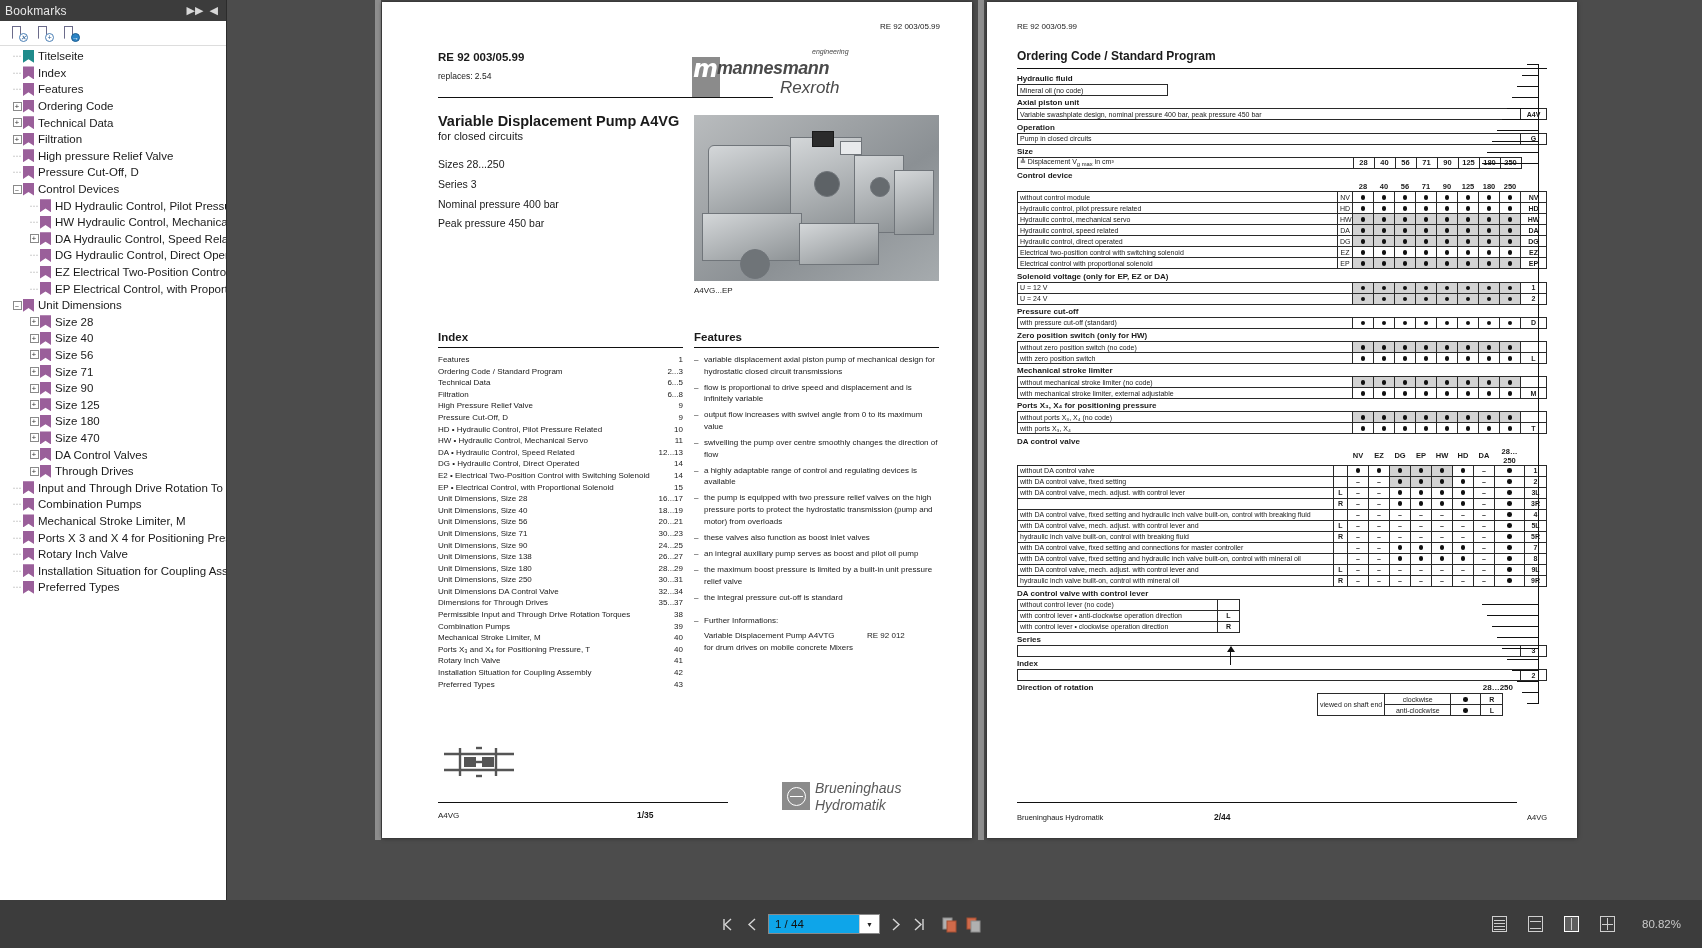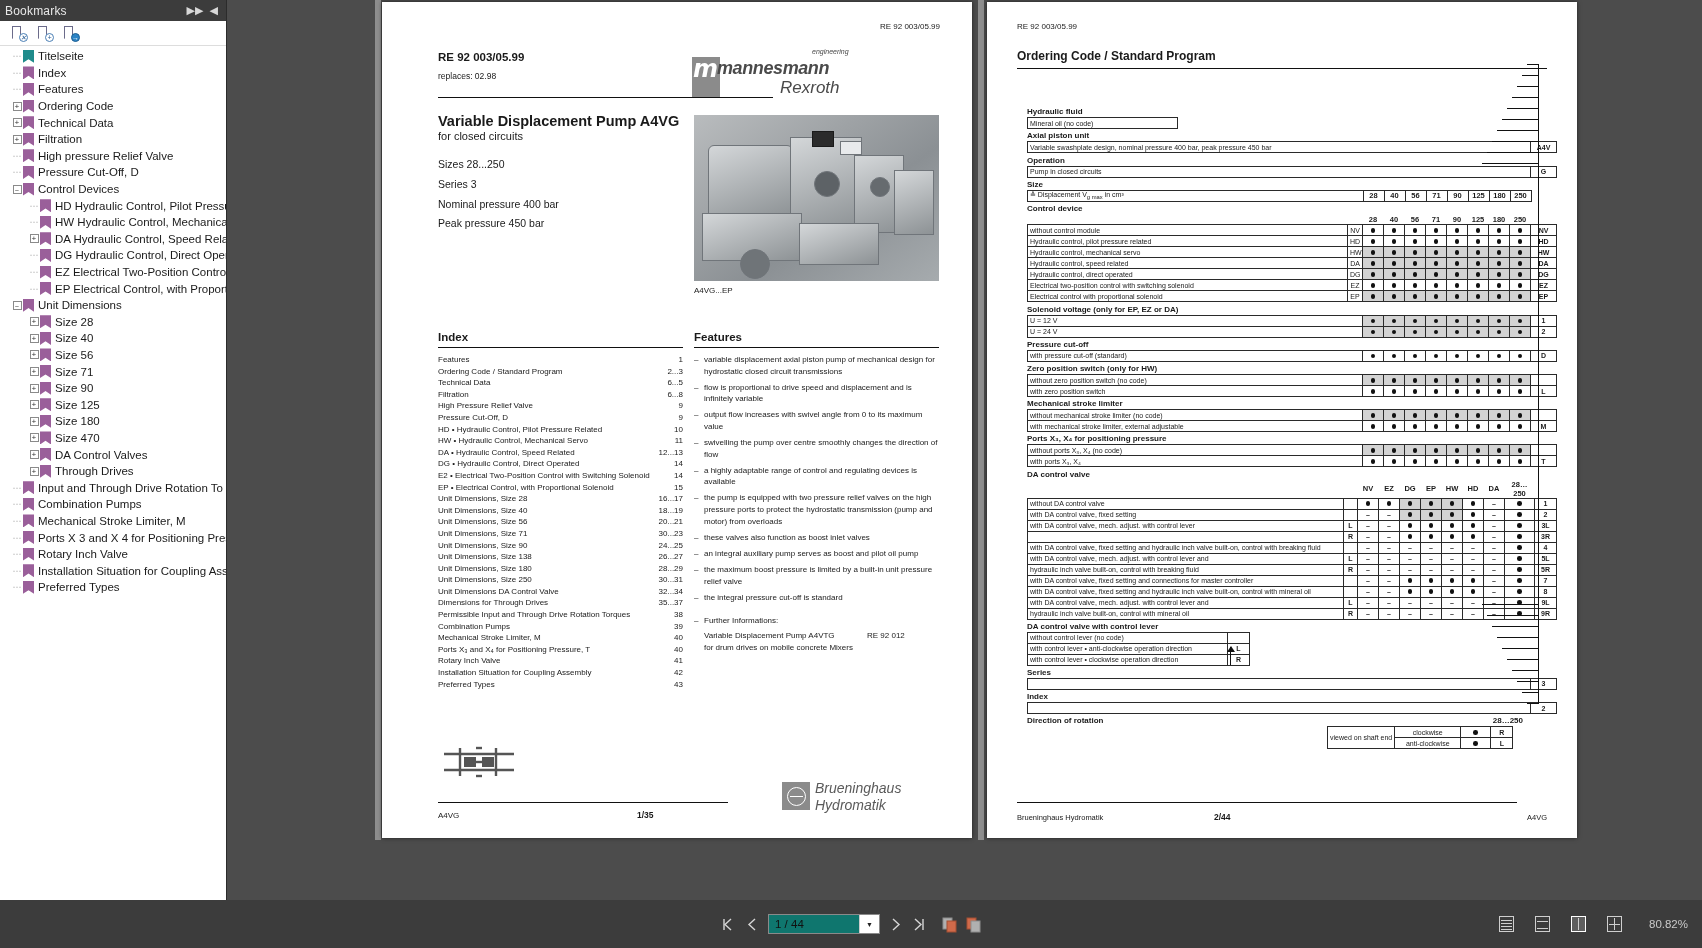--- a/index.html
+++ b/index.html
@@ -97,21 +97,21 @@
   .bh-t2 { position:absolute; left:33px; top:17px; font-size:14px; font-style:italic; color:#5a5a5a; }
 
   .foot-rule { position:absolute; left:56px; top:800px; width:290px; border-top:1.1px solid #111; }
   .foot-l { position:absolute; left:56px; top:809px; font-size:8px; }
   .foot-c { position:absolute; left:255px; top:808px; font-size:8.5px; font-weight:bold; }
 
   
   .p2-hdr { position:absolute; left:30px; top:20px; font-size:8px; }
   .p2-title { position:absolute; left:30px; top:47px; font-size:12px; font-weight:bold; }
   .p2-rule { position:absolute; left:30px; top:66px; width:530px; border-top:1.3px solid #111;}
-  .oc { position:absolute; left:40px; top:70px; width:530px; font-size:7.2px;margin-top:33px; }
+  .oc { position:absolute; left:30px; top:70px; width:530px; font-size:7.2px; }
   .sec-h { font-size:8px; font-weight:bold; margin:2.2px 0 1px 0; }
   .oc-tbl { width:100%; border-collapse:collapse; table-layout:fixed; }
   .oc-tbl td { border:0.7px solid #2a2a2a; height:11px; padding:0 2px; font-size:7px;
      vertical-align:middle; }
   td.lbl { text-align:left; }
   td.code { width:15px; text-align:center; font-size:7px; }
   td.cell { width:21px; text-align:center; }
   td.cell.shade { background:#d3d3d3; }
   td.nb { border:none; }
   td.sz { width:21px; text-align:center; font-weight:bold; font-size:7.5px; }
@@ -131,24 +131,24 @@
 
   
   #toolbar { position:absolute; left:0; bottom:0; width:1702px; height:48px;
      background:#3c3c3c; display:flex; align-items:center; }
   #tb-center { position:absolute; left:50%; transform:translateX(-50%); display:flex;
      align-items:center; gap:7px; }
   .nav-ico { width:17px; height:19px; position:relative; cursor:pointer; color:#d6d6d6; }
   .pagebox { display:flex; align-items:center; background:#fff; border:1px solid #8a8a8a;
      height:20px; width:112px; }
   .pagebox input { border:none; outline:none; width:90px; height:18px; font-size:11.5px;
-     padding-left:6px; color:#111; font-family:"Liberation Sans", sans-serif; background:#0f766e;}
+     padding-left:6px; color:#111; font-family:"Liberation Sans", sans-serif; background:#0ea5e9;}
   .pagebox .cb { width:20px; height:18px; display:flex; align-items:center;
      justify-content:center; font-size:7px; color:#222; border-left:1px solid #ccc; }
-  #tb-right { position:absolute; right:14px; display:flex; align-items:center; gap:21px; }
+  #tb-right { position:absolute; right:21px; display:flex; align-items:center; gap:21px; }
   .view-ico { width:15px; height:16px; border:1.4px solid #cfcfcf; position:relative; }
   .view-ico.active { border-color:#fff; background:#5e5e5e; }
   .zoomtxt { color:#c9c9c9; font-size:11.5px; margin-left:6px; }
   .vline { position:absolute; top:1px; bottom:1px; width:1px; background:#cfcfcf; }
   .hline { position:absolute; left:1px; right:1px; height:1px; background:#cfcfcf; }
 </style>
 </head>
 <body>
 
 <div id="bookmarks-panel">
@@ -406,21 +406,21 @@
     </div>
 </div>
 
 <div id="viewer">
   <div class="gutterbar" style="left:148px"></div>
   <div class="gutterbar" style="left:751px"></div>
 
   <div class="page" id="page1">
     <div class="p-hdr-right">RE 92 003/05.99</div>
     <div class="re-code">RE 92 003/05.99</div>
-    <div class="replaces">replaces: 02.98</div>
+    <div class="replaces">replaces: 2.54</div>
     <div class="rule1"></div>
     <div class="title-main">Variable Displacement Pump A4VG</div>
     <div class="title-sub">for closed circuits</div>
     <div class="spec" style="top:156px">Sizes 28...250</div>
     <div class="spec" style="top:176px">Series 3</div>
     <div class="spec" style="top:196px">Nominal pressure 400 bar</div>
     <div class="spec" style="top:215px">Peak pressure 450 bar</div>
 
     <div class="mr-logo">
       <div class="mr-box"></div>

